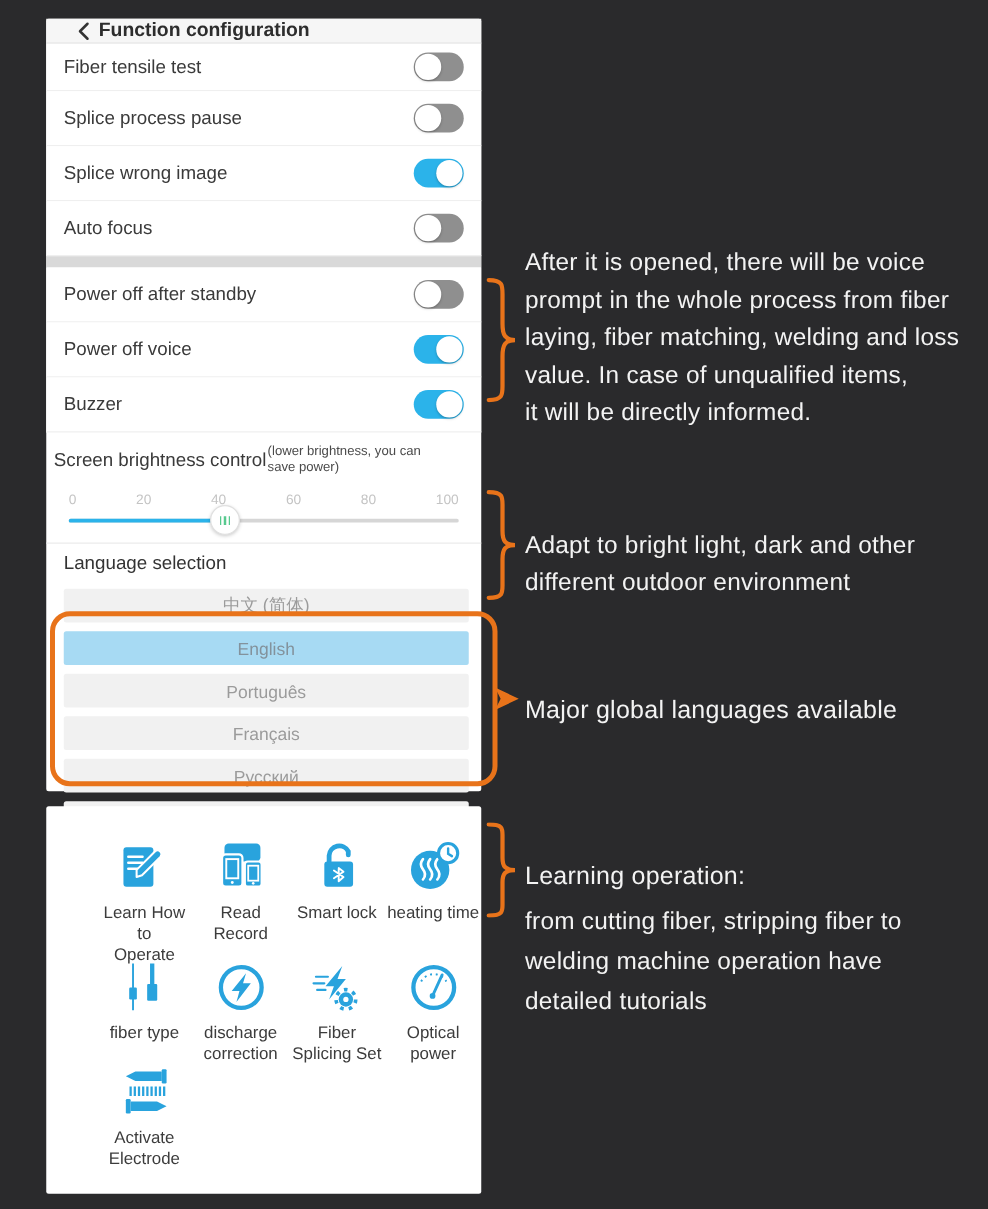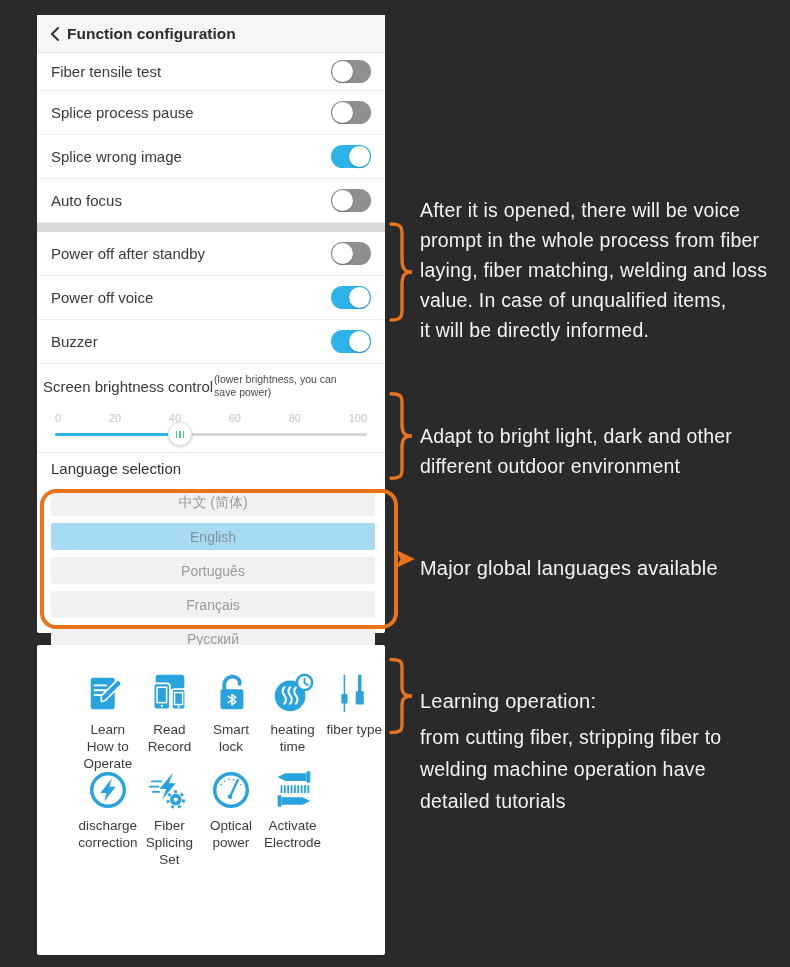--- a/index.html
+++ b/index.html
@@ -14,22 +14,22 @@
   
   .panel {
     position:absolute; left:37px; width:348px;
     background:#ffffff; border-radius:2px;
   }
   #panel1 { top:15px; height:618px; }
   #panel2 { top:645px; height:310px; }
 
   
   .p1-header {
-    height:38px; background:#f6f6f6; border-bottom:1px solid #e2e2e2;
-    display:flex; align-items:center; padding:0 12px; gap:6px;
+    height:20px; background:#f6f6f6; border-bottom:1px solid #e2e2e2;
+    display:flex; align-items:center; padding:0 24px; gap:6px;
   }
   .p1-header .title { font-size:15.5px; font-weight:600; color:#2d2d2d; }
 
   
   .row {
     height:44px; background:#fff; border-bottom:1px solid #efefef;
     display:flex; align-items:center; justify-content:space-between;
     padding:0 14px;
   }
   .row-label { font-size:15px; color:#3a3a3a; }
@@ -85,21 +85,21 @@
     display:grid; grid-template-columns:repeat(1,1fr); gap:7px 6px;
   }
   .lang {
     height:27px; display:flex; align-items:center; justify-content:center;
     background:#f1f1f1; color:#9b9b9b; font-size:14px; border-radius:2px;
   }
   .lang.selected { background:#a7daf3; color:#83929c; }
 
   
   .shortcut-grid {
-    display:grid; grid-template-columns:repeat(5,1fr);
+    display:grid; grid-template-columns:repeat(4,1fr);
     grid-template-rows:96px 84px auto;
     padding-top:26px;
     margin-left:40px;
   }
   .shortcut { display:flex; flex-direction:column; align-items:center; }
   .shortcut svg { flex:0 0 auto; }
   .sc-label {
     margin-top:4px; font-size:13.5px; color:#3c3c3c; text-align:center;
     line-height:17px; white-space:pre-line;
   }

